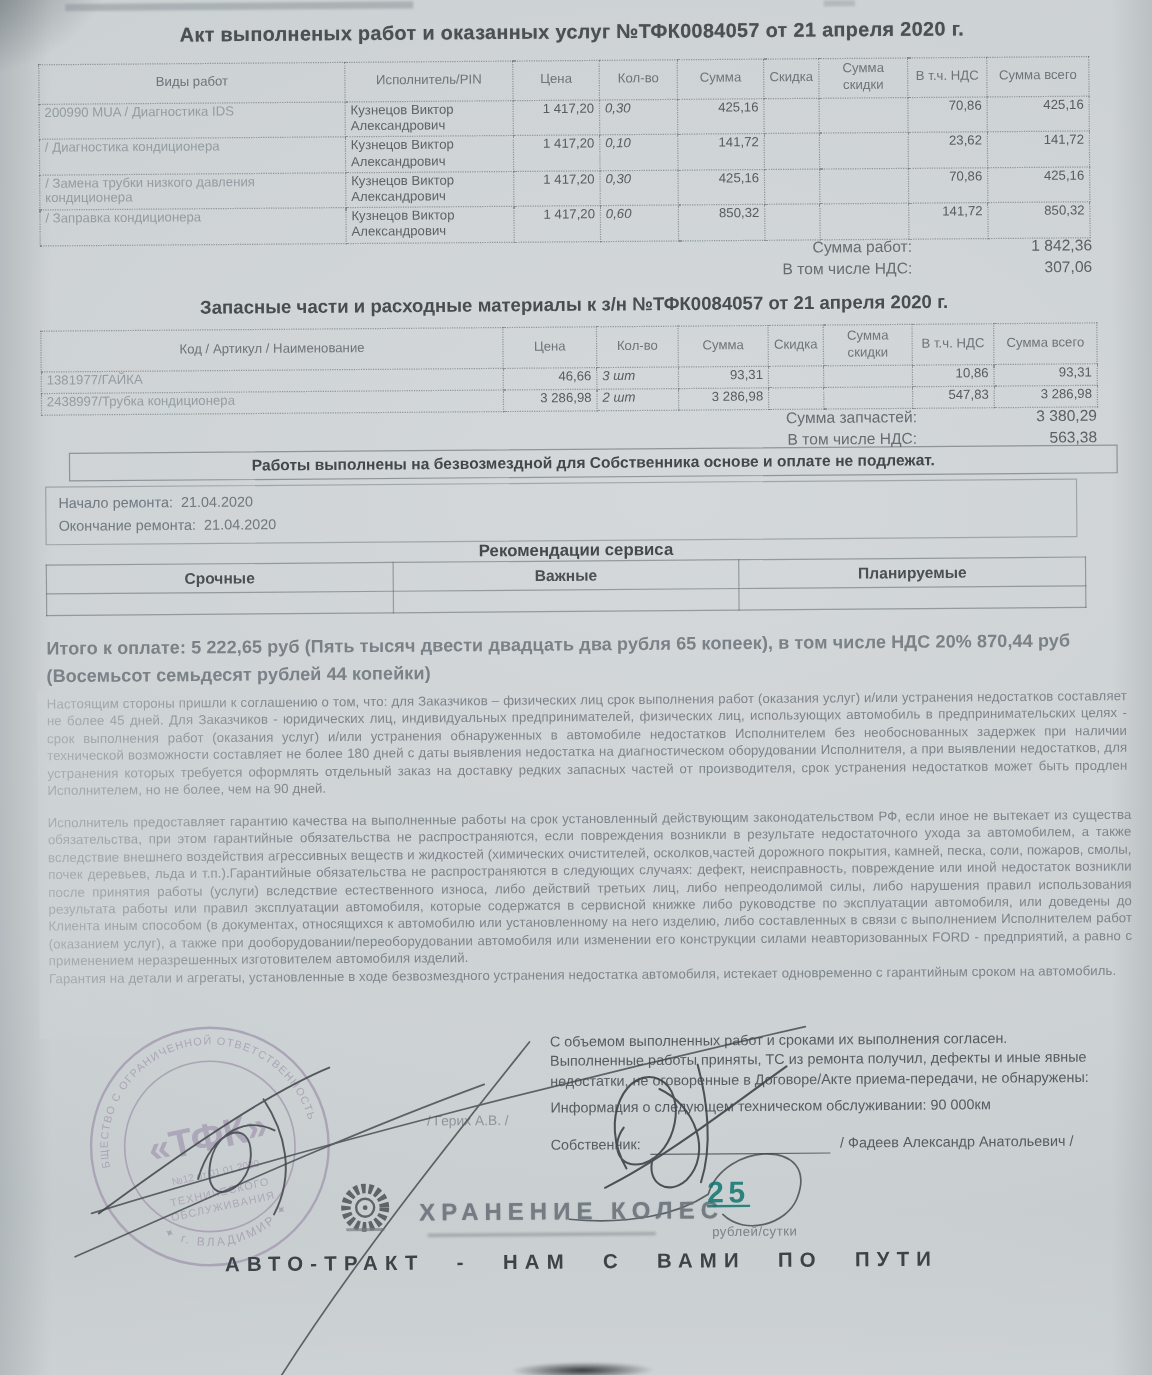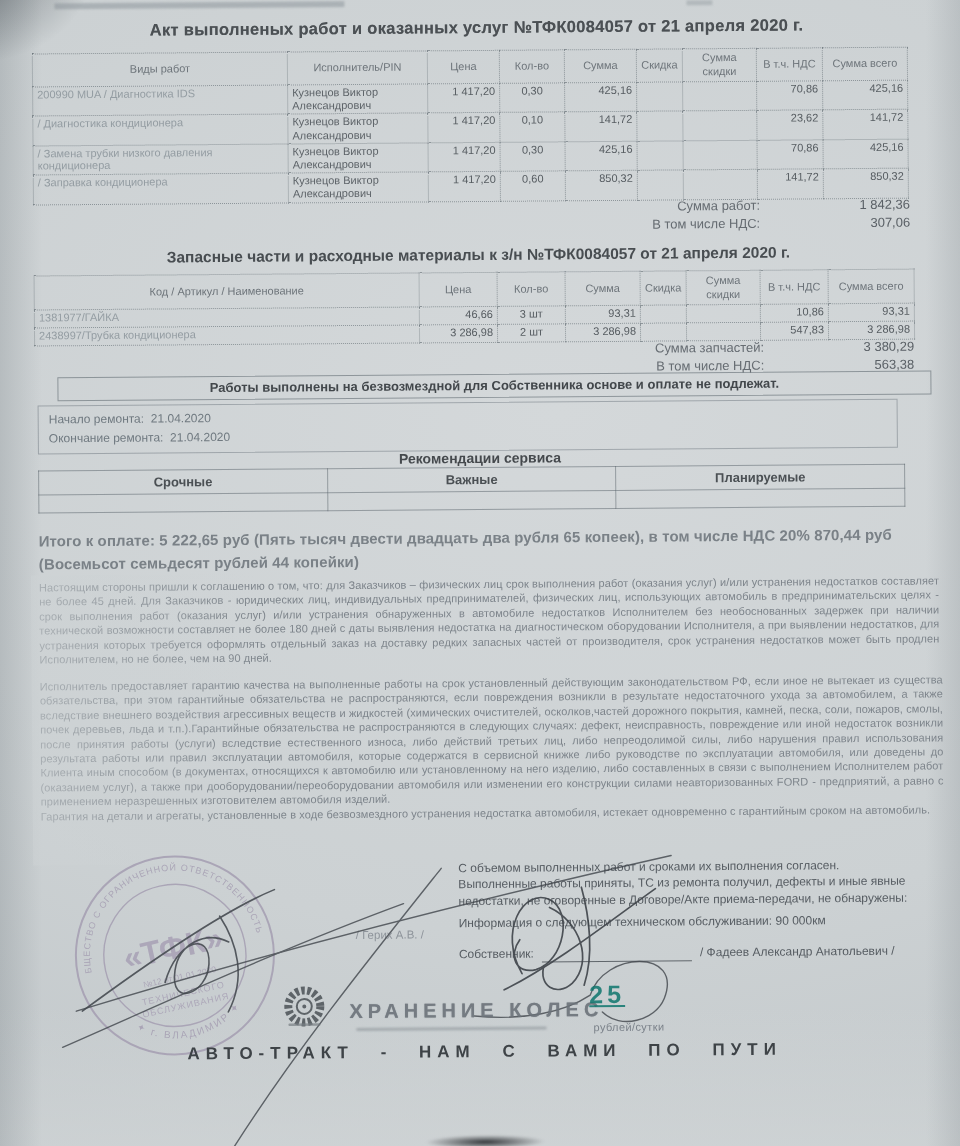--- a/index.html
+++ b/index.html
@@ -21,21 +21,21 @@
   .title{left:0;top:18px;width:960px;text-align:center;font-size:16.5px;font-weight:700;
          color:#4b5054;letter-spacing:.3px;text-shadow:0 0 .6px rgba(75,80,84,.6);}
   .sec-title{left:0;top:246px;width:960px;text-align:center;font-size:15.5px;font-weight:700;color:#484d51;}
 
   table.tbl{border-collapse:collapse;table-layout:fixed;font-size:11px;}
   table.tbl th,table.tbl td{border:1px dotted rgba(96,106,114,.6);padding:1px 4px;overflow:hidden;}
   table.tbl th{font-weight:400;text-align:center;vertical-align:middle;color:#6d747a;line-height:1.25;}
   td.c-name{color:rgba(112,122,130,.62);text-align:left;vertical-align:top;}
   td.c-exec{color:#5d6368;text-align:left;vertical-align:top;line-height:1.2;}
   td.c-num{color:#565c61;text-align:right;vertical-align:top;}
-  td.c-ctr{color:#565c61;text-align:center;vertical-align:top;}
+  td.c-ctr{color:#565c61;vertical-align:top;font-style:italic;}
   .works-tbl td{height:26px;}
   .parts-tbl td{height:15px;}
 
   .totals{display:flex;flex-direction:column;gap:3px;font-size:13px;}
   .totrow{display:flex;justify-content:flex-end;align-items:baseline;}
   .totrow .lbl{color:#666c72;text-align:right;}
   .totrow .val{width:150px;text-align:right;color:#5a6066;}
 
   .banner{border:1px solid rgba(86,96,104,.55);text-align:center;font-weight:700;
           font-size:13px;color:#42474b;padding:3px 0 4px;}

